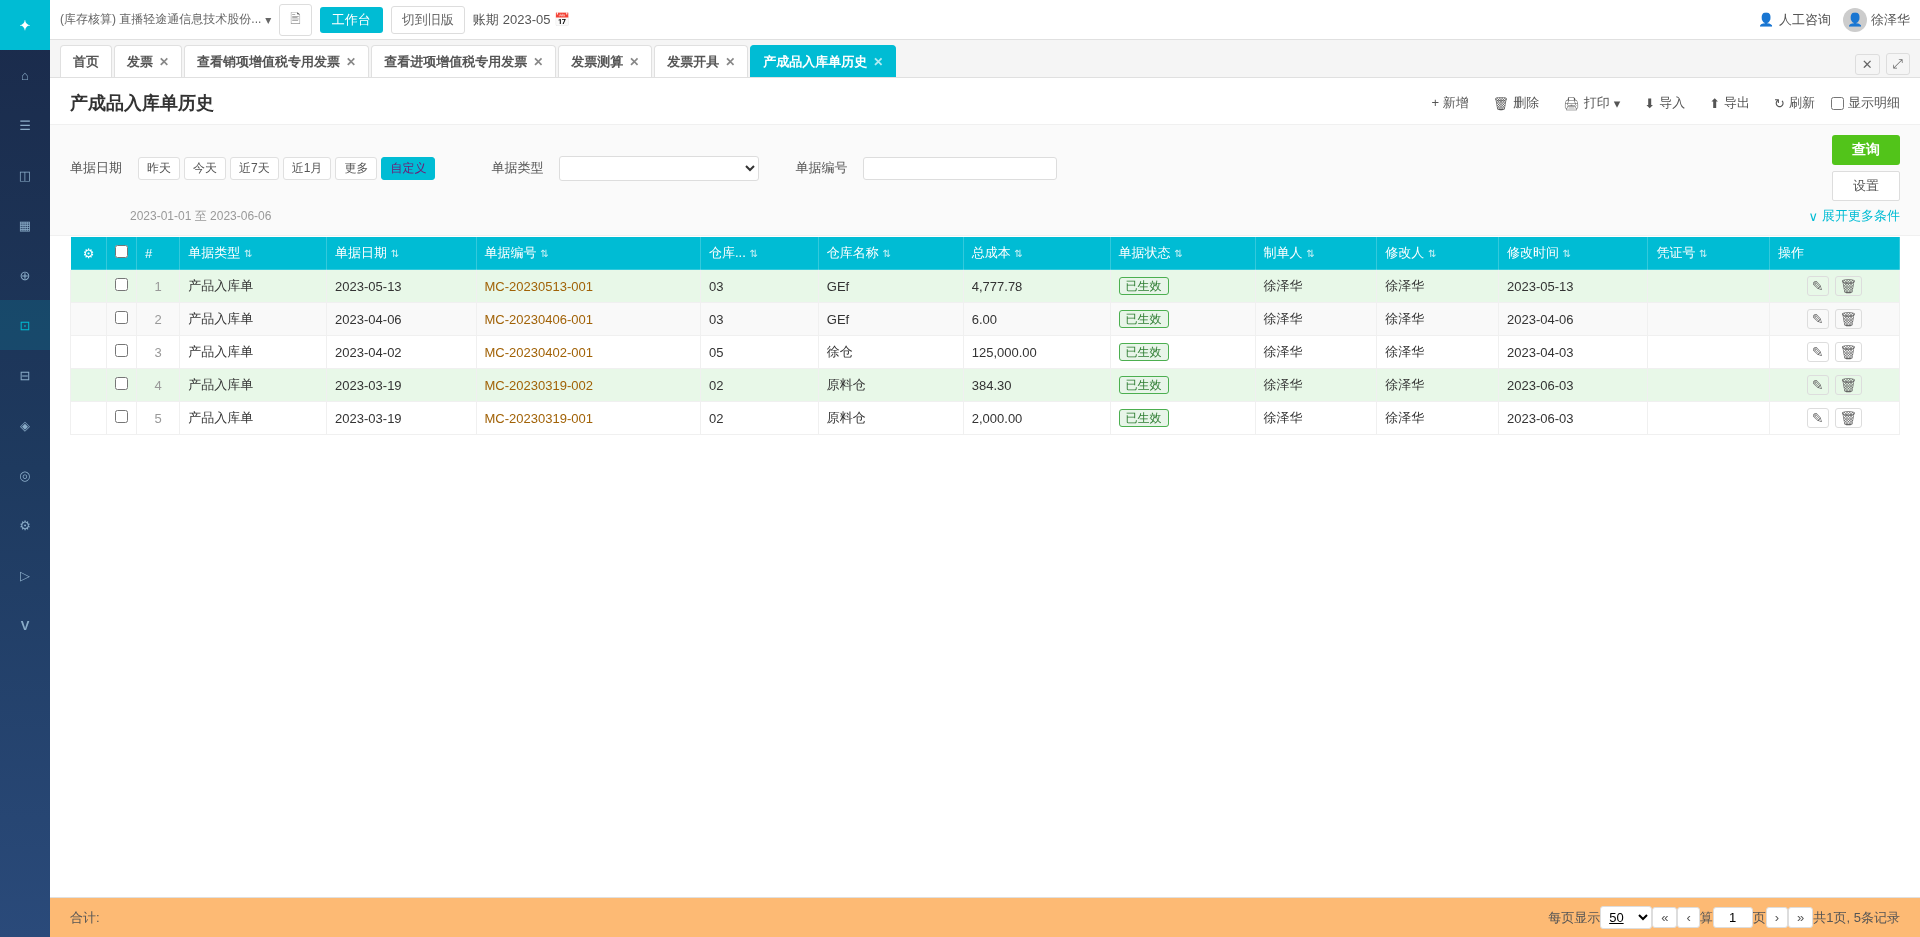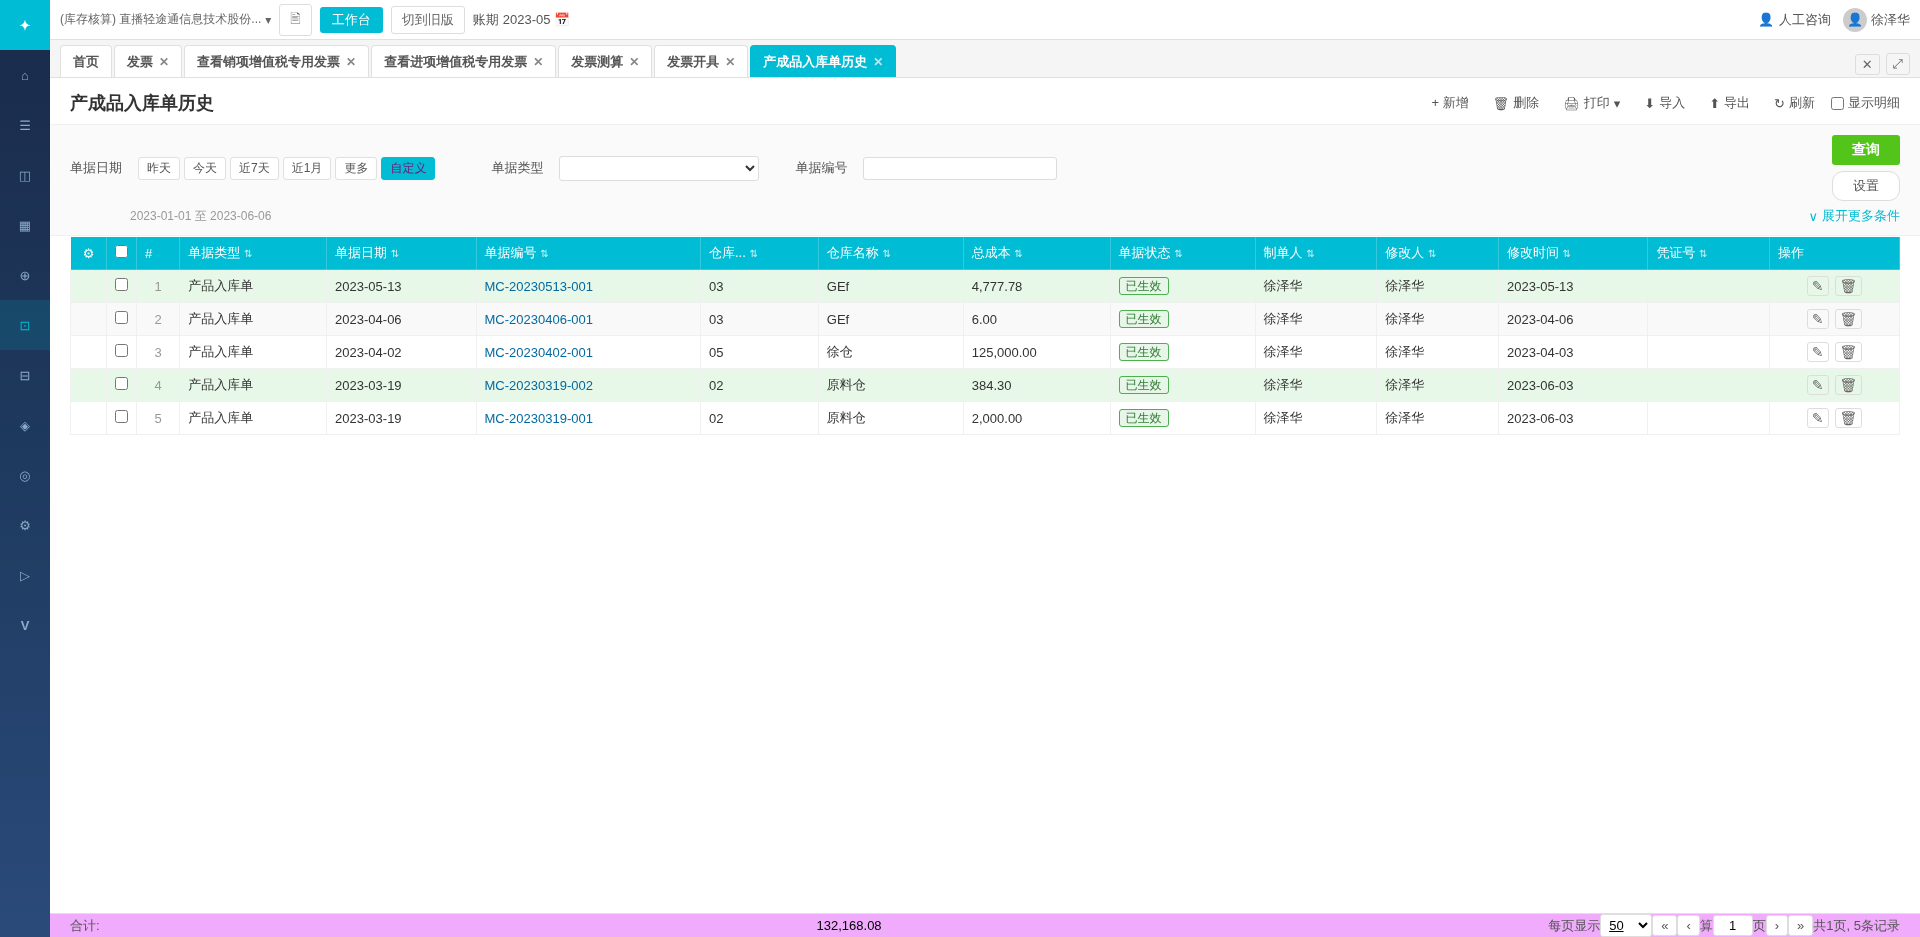--- a/index.html
+++ b/index.html
@@ -289,21 +289,21 @@
       border-radius: 3px;
       padding: 6px 20px;
       cursor: pointer;
       font-size: 14px;
       font-weight: bold;
     }
     .set-btn {
       background: white;
       color: #555;
       border: 1px solid #ddd;
-      border-radius: 11px;
+      border-radius: 2px;
       padding: 5px 16px;
       cursor: pointer;
       font-size: 13px;
     }
     .filter-right {
       margin-left: auto;
       display: flex;
       flex-direction: column;
       gap: 6px;
     }
@@ -344,21 +344,21 @@
       background: #e8f8e8;
     }
     tbody td {
       padding: 6px 8px;
       color: #333;
       font-size: 13px;
       border: 1px solid #f0f0f0;
       white-space: nowrap;
     }
     .link-text {
-      color: #0369a1;
+      color: #a16207;
       cursor: pointer;
     }
     .status-badge {
       background: #f0f0f0;
       border: 1px solid #d9d9d9;
       border-radius: 3px;
       padding: 1px 6px;
       font-size: 12px;
       color: #555;
     }
@@ -375,24 +375,24 @@
       color: #666;
       font-size: 14px;
       border: 1px solid #ddd;
       border-radius: 3px;
       padding: 1px 4px;
     }
 
     
     .footer-area {
       border-top: 1px solid #e0e0e0;
-      padding: 0 20px;
-      display: flex;
-      align-items: center;
-      background: #f0abfc;
+      padding: 8px 20px;
+      display: flex;
+      align-items: center;
+      background: #fdba74;
     }
     .footer-total {
       color: #555;
       font-size: 13px;
       min-width: 80px;
     }
     .pagination {
       margin-left: auto;
       display: flex;
       align-items: center;
@@ -744,21 +744,20 @@
     </tr>
           </tbody>
       </table>
     </div>
 
     <div style="height: 300px;"></div>
   </div>
 
   <div class="footer-area">
     <span class="footer-total">合计:</span>
-    <span style="flex:1;text-align:center;">132,168.08</span>
     <div class="pagination">
       <span class="page-info">每页显示</span>
       <select class="page-size-select">
         <option>50</option>
         <option>10</option>
         <option>20</option>
         <option>100</option>
       </select>
       <button class="page-btn">«</button>
       <button class="page-btn">‹</button>

